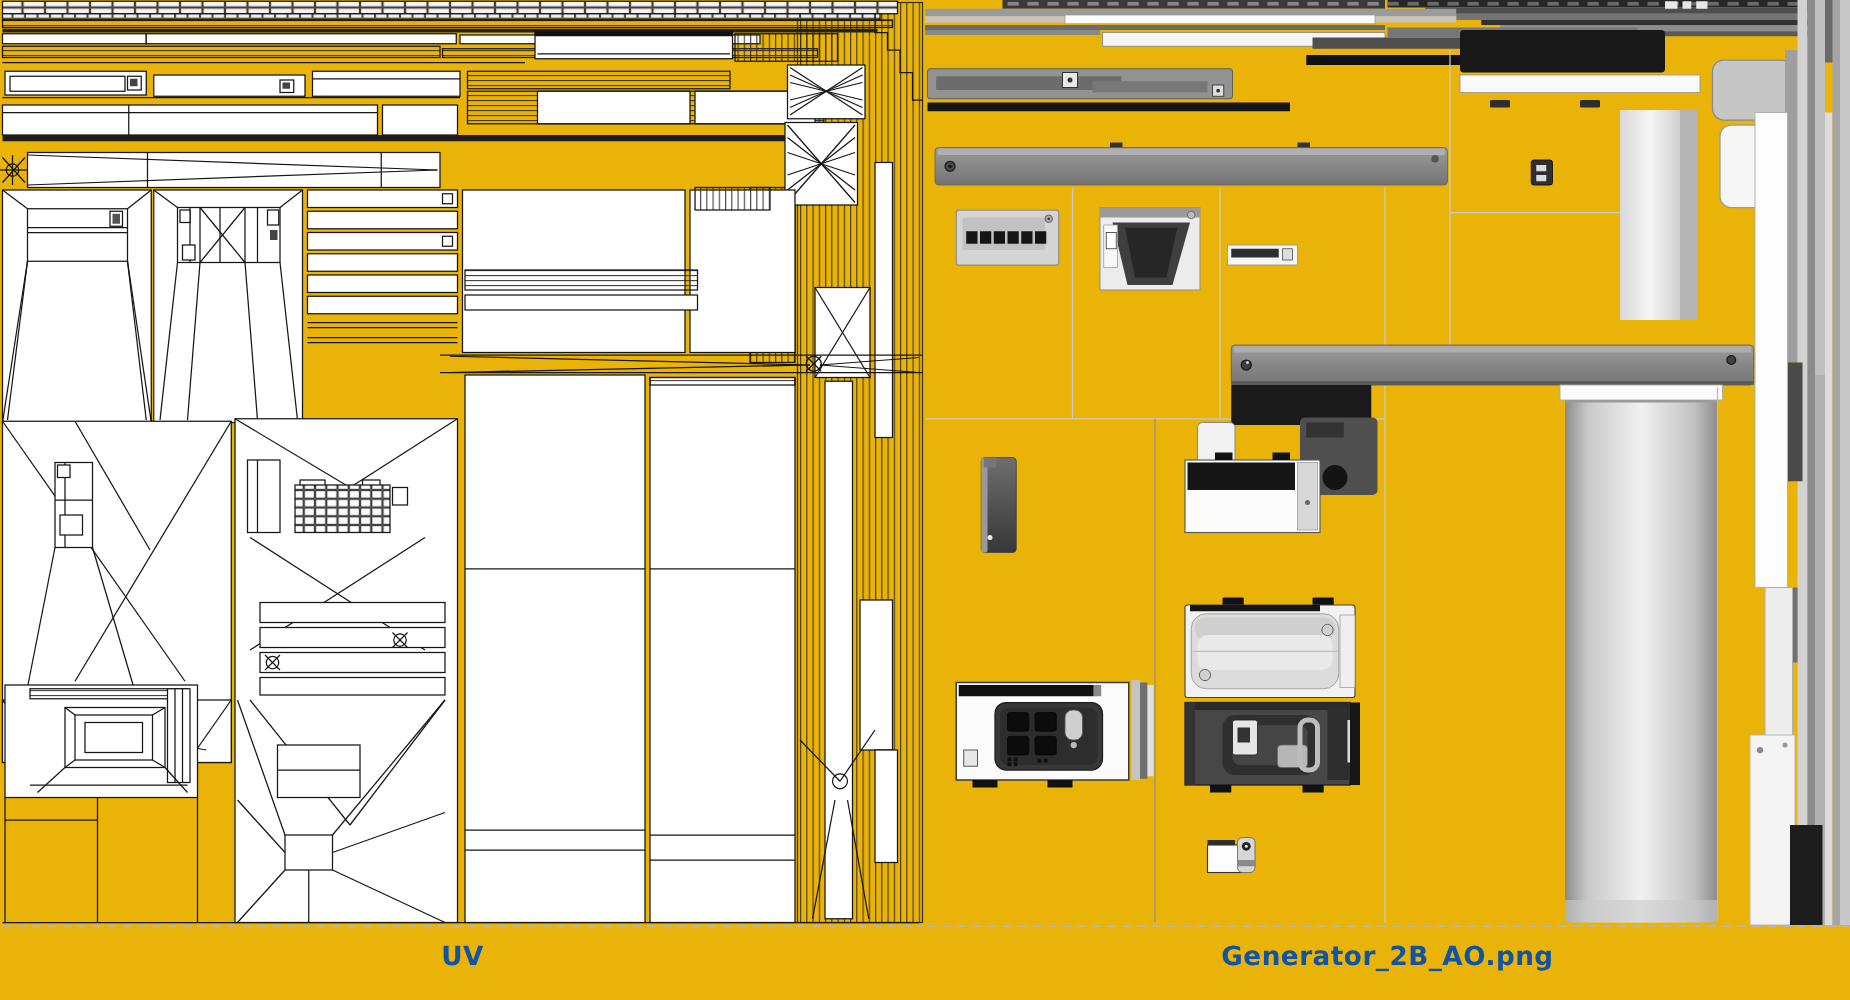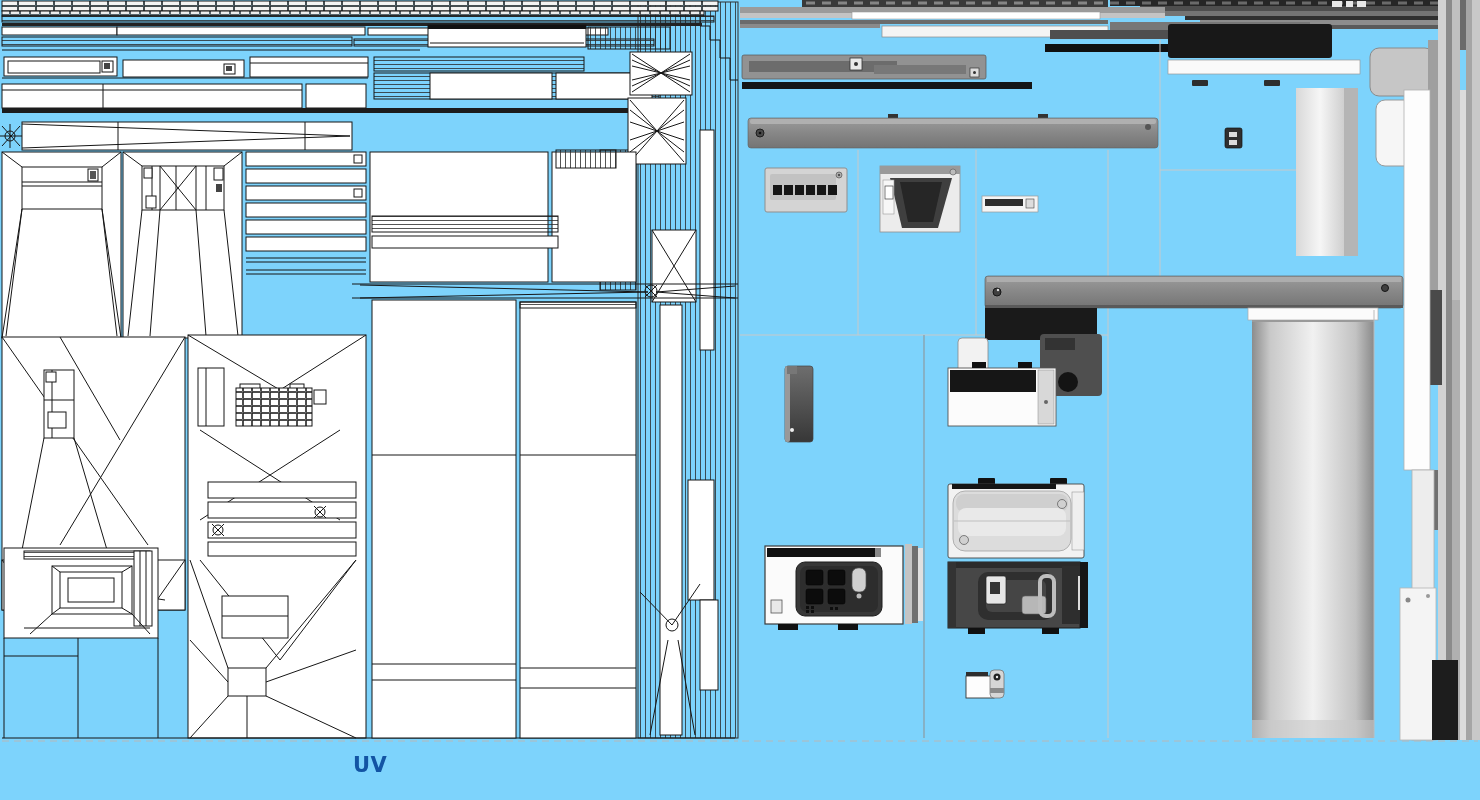--- a/index.html
+++ b/index.html
@@ -8,21 +8,21 @@
   .fig{position:absolute;top:0;width:740px;height:800px;margin:0;}
   .fig-uv{left:0;}
   .fig-ao{left:740px;}
   .fig svg{position:absolute;top:0;left:0;display:block;}
   .caption{position:absolute;top:753px;left:0;width:100%;text-align:center;
            font-size:21px;font-weight:700;letter-spacing:.4px;color:#1254a4;}
 </style>
 </head>
 <body>
 
-<div class="canvas" style="background: #7dd3fc;">
+<div class="canvas" style="background: #eab308;">
 
   <figure class="fig fig-uv">
     <svg width="740" height="745" viewBox="0 0 740 745">
       <defs>
         <pattern id="bricks" width="18" height="6" patternUnits="userSpaceOnUse">
           <rect x="0.5" y="0.5" width="17" height="5" fill="#f4f4f4" stroke="#2a2a2a" stroke-width="0.8"></rect>
         </pattern>
         <pattern id="bricks2" width="10" height="5" patternUnits="userSpaceOnUse">
           <rect x="0.5" y="0.5" width="9" height="4" fill="#ededed" stroke="#333" stroke-width="0.7"></rect>
         </pattern>
@@ -489,15 +489,16 @@
         <rect x="512" y="720" width="122" height="18" fill="#c9c9c9" opacity="0.6"></rect>
         <line x1="634" y1="310" x2="634" y2="738" stroke="#bbb"></line>
 
         <rect x="660" y="588" width="36" height="152" fill="#f4f4f4" stroke="#b5b5b5" stroke-width="0.8"></rect>
         <circle cx="668" cy="600" r="2.5" fill="#888"></circle>
           <circle cx="688" cy="596" r="2" fill="#999"></circle>
         <rect x="692" y="660" width="26" height="80" fill="#1d1d1d"></rect>
       </g>
       <line x1="2" y1="741" x2="738" y2="741" stroke="#b8b8b8" stroke-dasharray="7 5"></line>
     </svg>
+    <figcaption class="caption" style="color: rgb(18, 84, 164);">Generator_2B_AO.png</figcaption>
   </figure>
 
 </div>
 
 </body></html>

